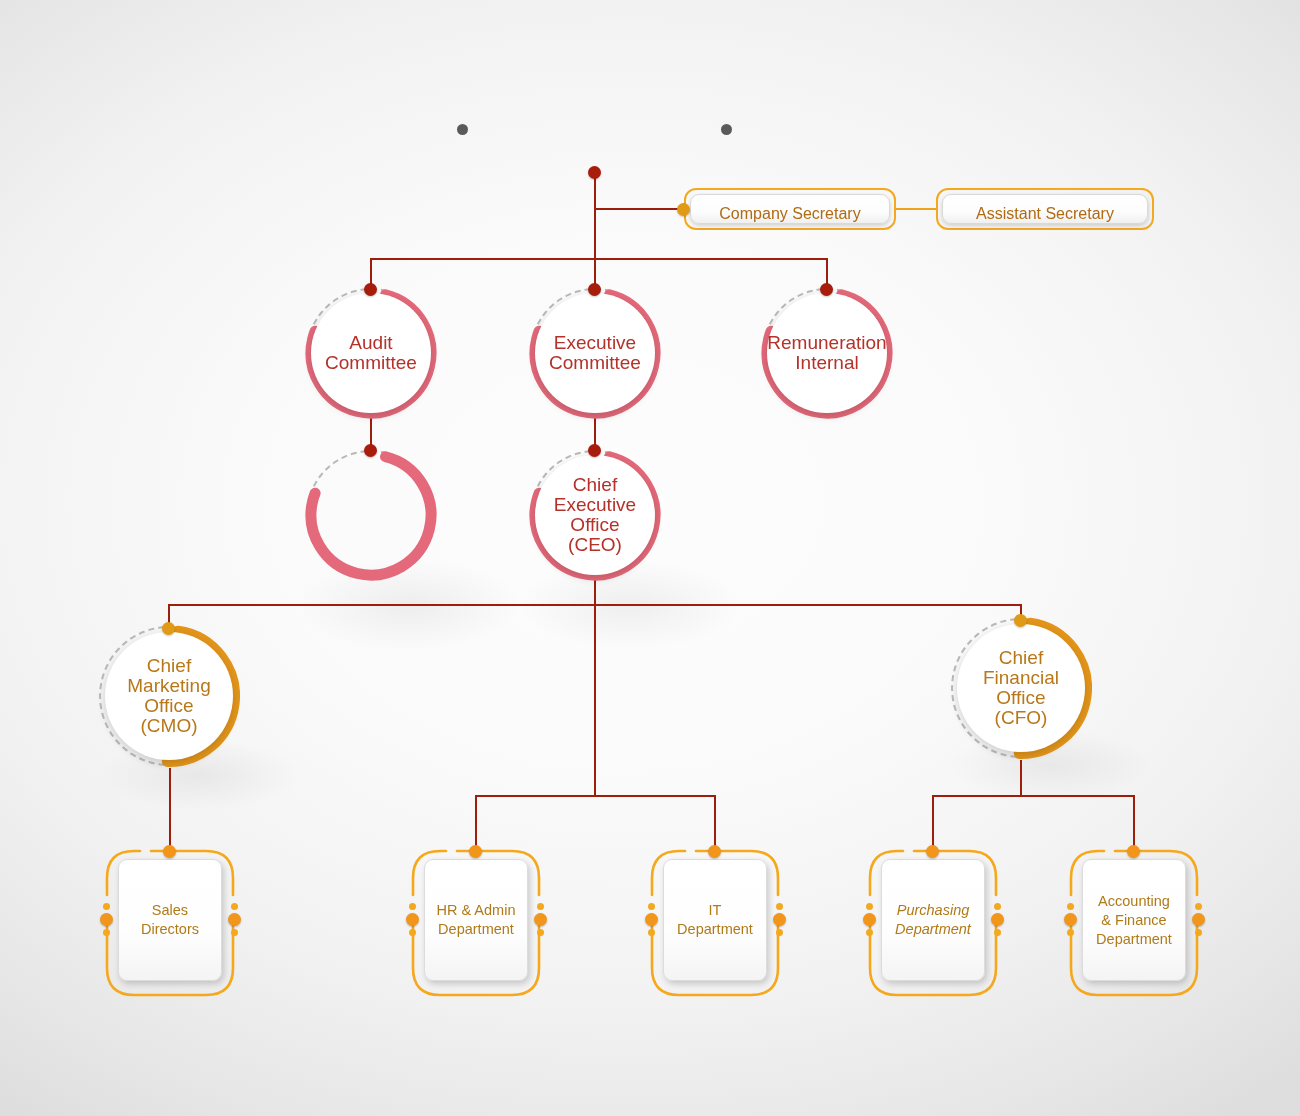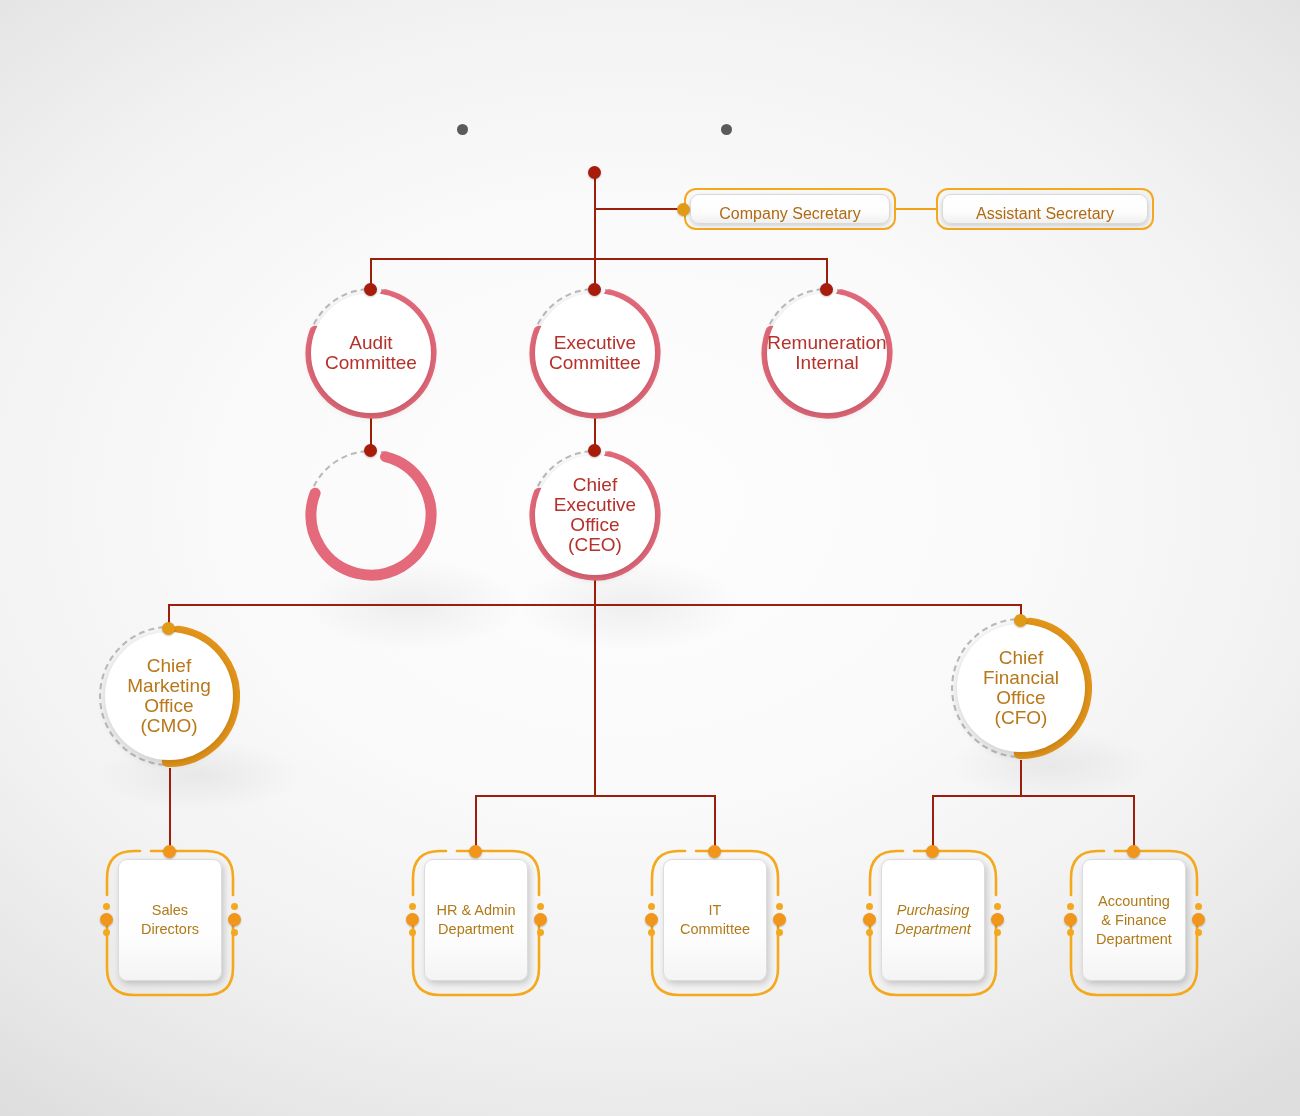--- a/index.html
+++ b/index.html
@@ -420,21 +420,21 @@
   <div class="dot dot-orange-sm" style="left:537px; top:903px;"></div>
   <div class="dot dot-orange-md" style="left:534px; top:913px;"></div>
   <div class="dot dot-orange-sm" style="left:537px; top:929px;"></div>
 
   <div class="dept-node" style="left:649px; top:848px;">
     <svg class="dept-outer" viewBox="0 0 132 150">
       <path d="M 47 3 L 102 3 Q 129 3 129 30 L 129 47 M 129 70 L 129 120 Q 129 147 102 147 L 30 147 Q 3 147 3 120 L 3 70 M 3 47 L 3 30 Q 3 3 30 3 L 36 3" fill="none" stroke="#f5a81b" stroke-width="2.6" stroke-linecap="round"></path>
     </svg>
     <div class="dept-inner">
       <span class="dept-label">IT
-Committee</span>
+Department</span>
     </div>
   </div>
   <div class="dot dot-orange-md" style="left:708px; top:845px;"></div>
   <div class="dot dot-orange-sm" style="left:648px; top:903px;"></div>
   <div class="dot dot-orange-md" style="left:645px; top:913px;"></div>
   <div class="dot dot-orange-sm" style="left:648px; top:929px;"></div>
   <div class="dot dot-orange-sm" style="left:776px; top:903px;"></div>
   <div class="dot dot-orange-md" style="left:773px; top:913px;"></div>
   <div class="dot dot-orange-sm" style="left:776px; top:929px;"></div>
 

